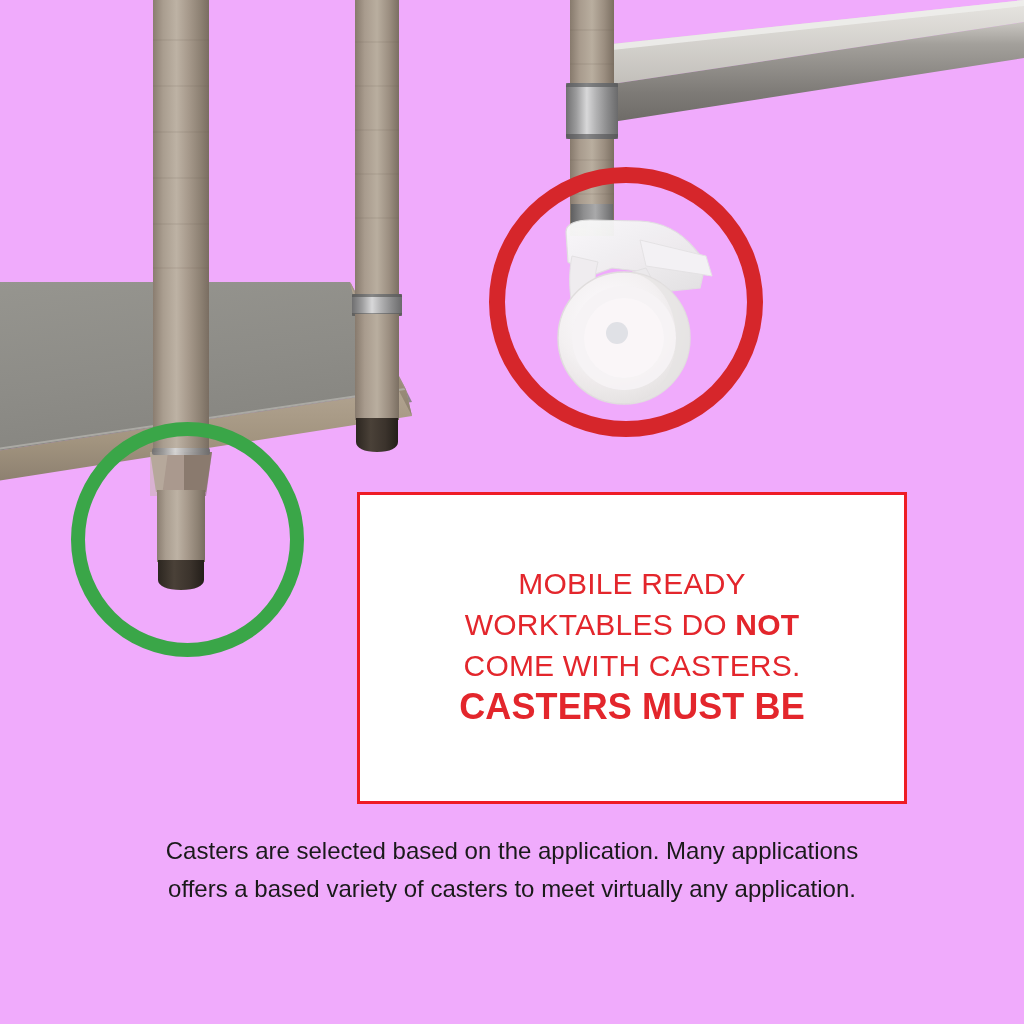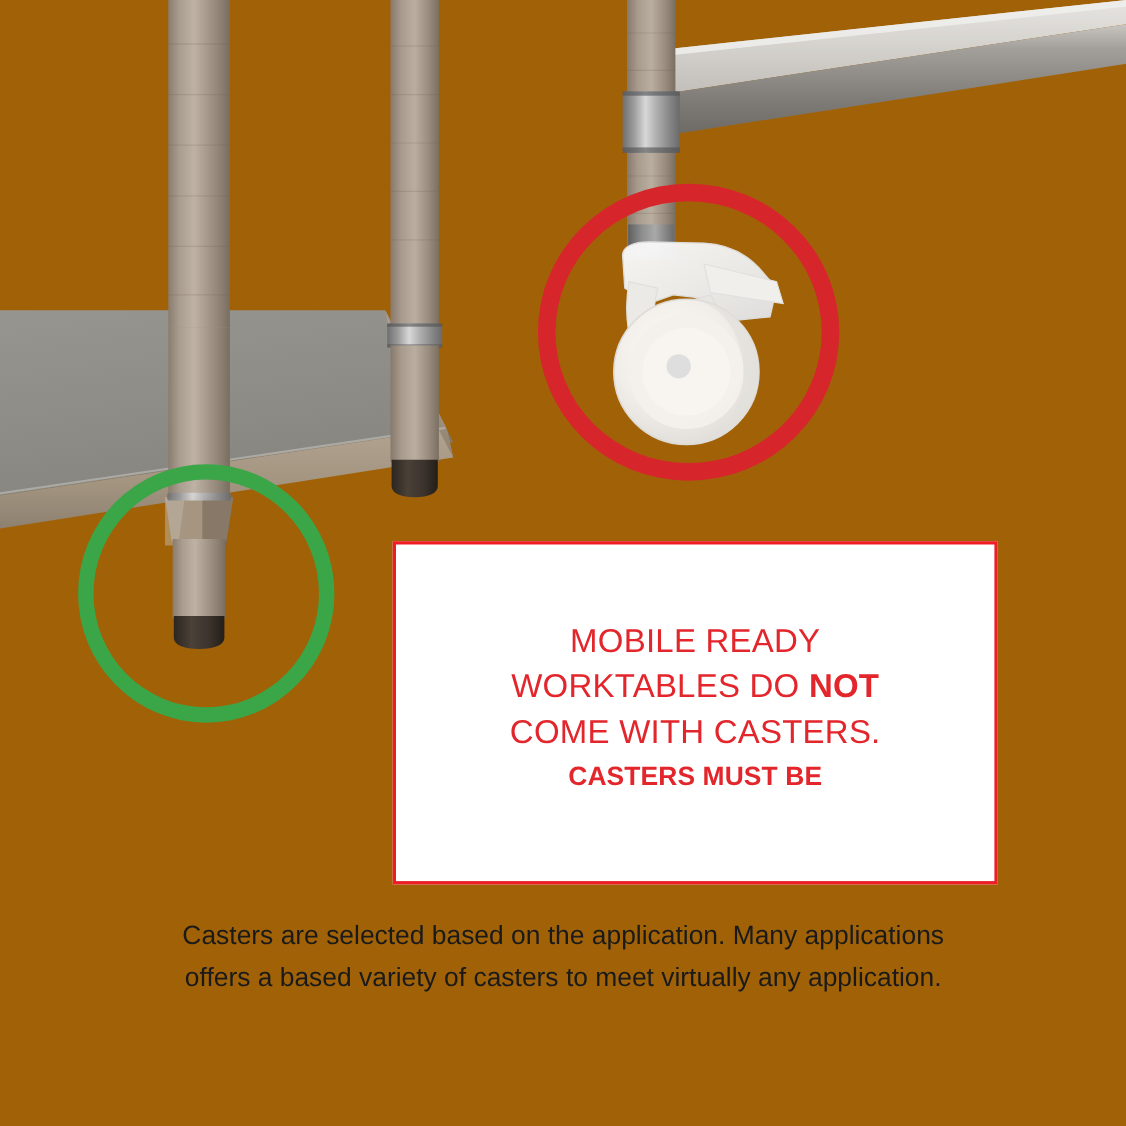--- a/index.html
+++ b/index.html
@@ -10,21 +10,21 @@
   body {
     width: 1024px;
     height: 1024px;
     font-family: "Liberation Sans", sans-serif;
     overflow: hidden;
   }
   #stage {
     position: relative;
     width: 1024px;
     height: 1024px;
-    background: #a16207;
+    background: #f0abfc;
     overflow: hidden;
   }
 
   
   #product-illustration {
     position: absolute;
     left: 0; top: 0;
     width: 1024px;
     height: 1024px;
   }
@@ -72,21 +72,21 @@
     text-align: center;
     letter-spacing: 0.2px;
     white-space: nowrap;
   }
   .callout-light {
     font-size: 30px;
     font-weight: 400;
     line-height: 41px;
   }
   .callout-bold {
-    font-size: 24px;
+    font-size: 36px;
     font-weight: bold;
     line-height: 42px;
     letter-spacing: 0.1px;
   }
   .emph-not {
     font-weight: bold;
     text-underline-offset: 3px;
   }
 
   

